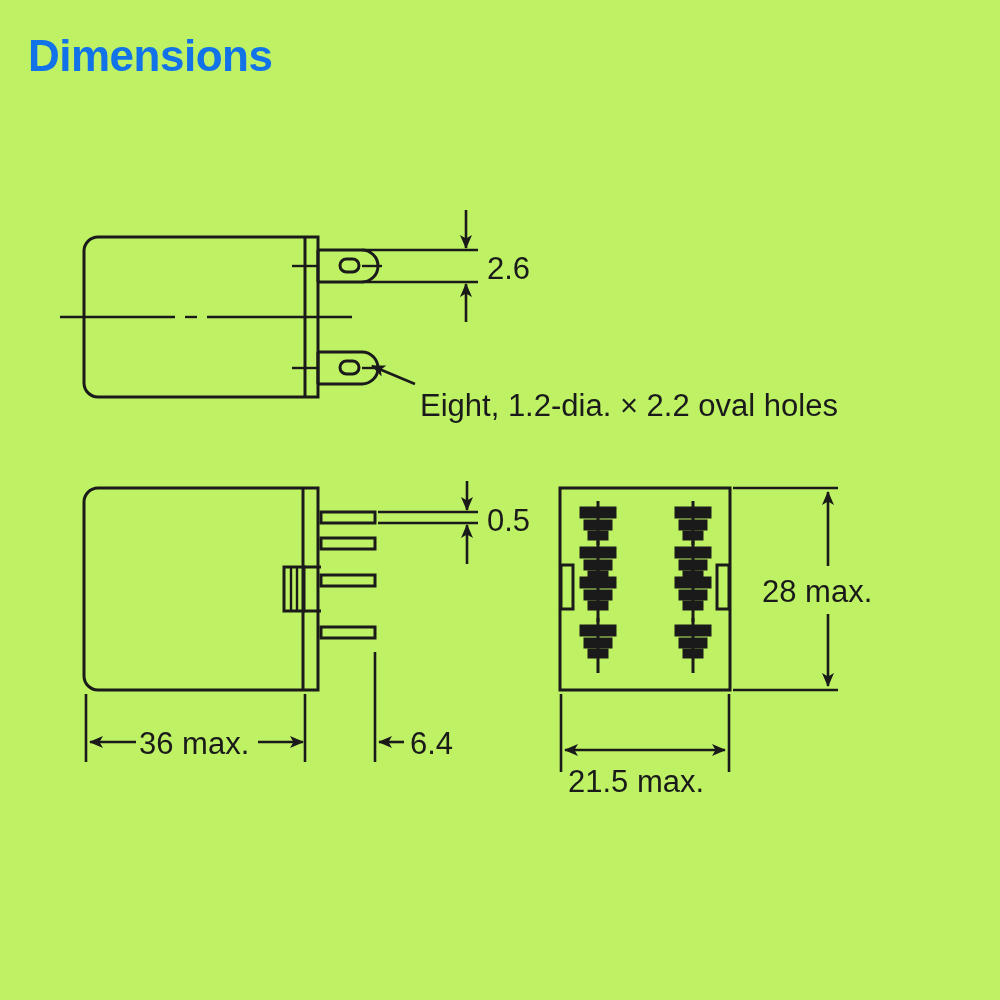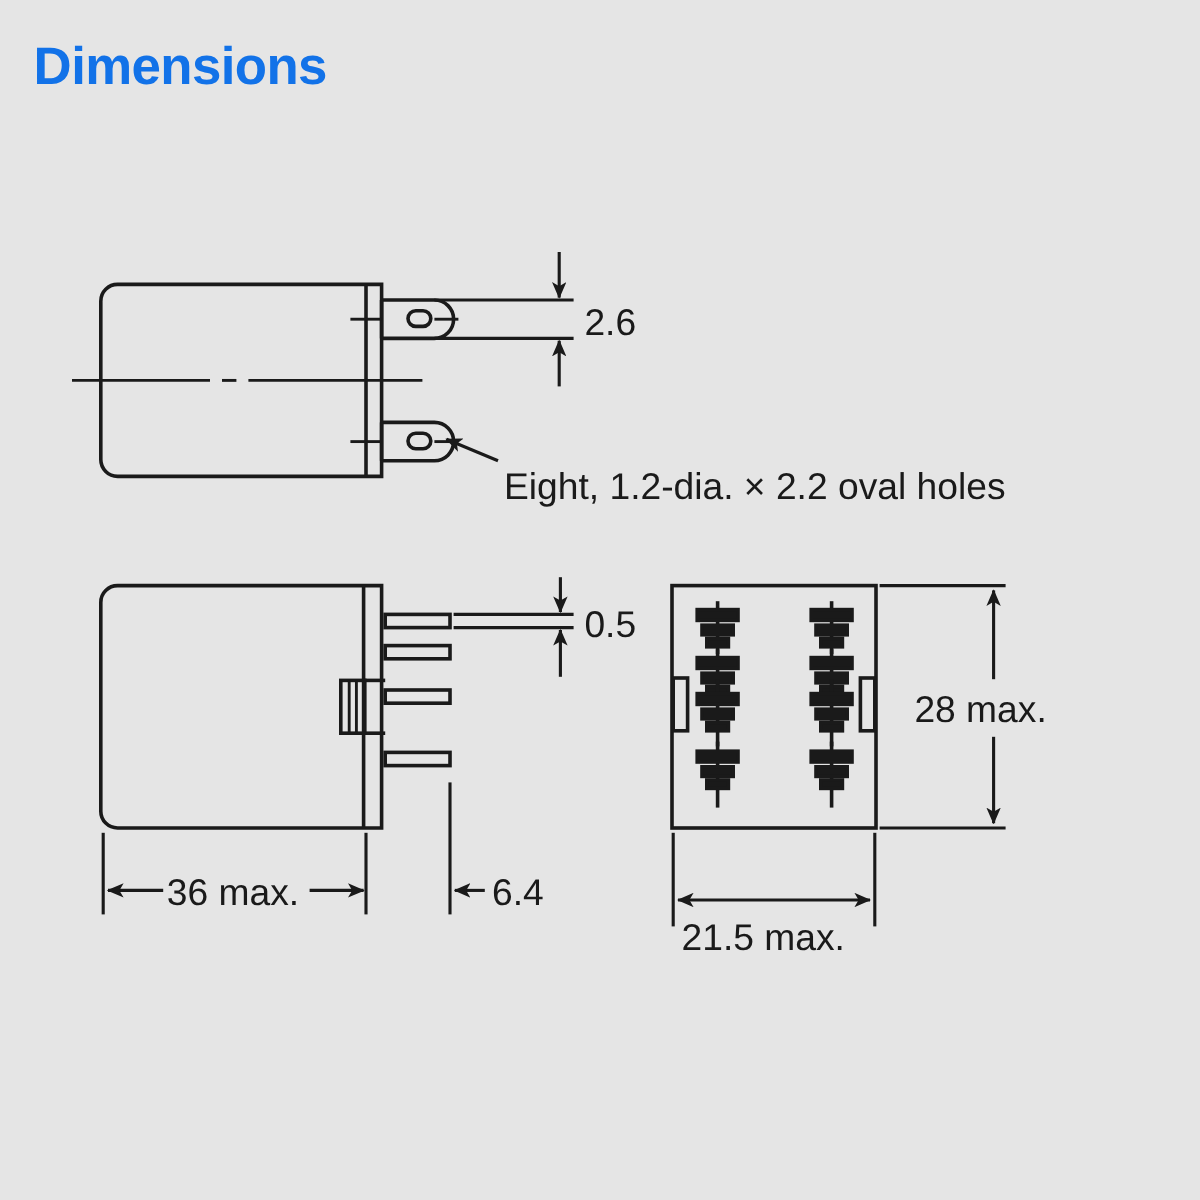--- a/index.html
+++ b/index.html
@@ -46,21 +46,21 @@
   .dimtext {
     font-size: 31px;
   }
   .notetext {
     font-size: 31px;
   }
 </style>
 </head>
 <body>
 
-<div id="page" style="background: #e5e5e5;">
+<div id="page" style="background: #bef264;">
 
   <div id="heading" style="color: rgb(18, 114, 232);">Dimensions</div>
 
   <svg id="drawing" viewBox="0 0 1000 1000">
 
     <defs>
       <marker id="arrEnd" markerWidth="14" markerHeight="12" refX="13" refY="6" orient="auto" markerUnits="userSpaceOnUse">
         <path d="M0,0 L14,6 L0,12 L3.5,6 Z" fill="#1a1a1a"></path>
       </marker>
       <marker id="arrStart" markerWidth="14" markerHeight="12" refX="1" refY="6" orient="auto" markerUnits="userSpaceOnUse">

